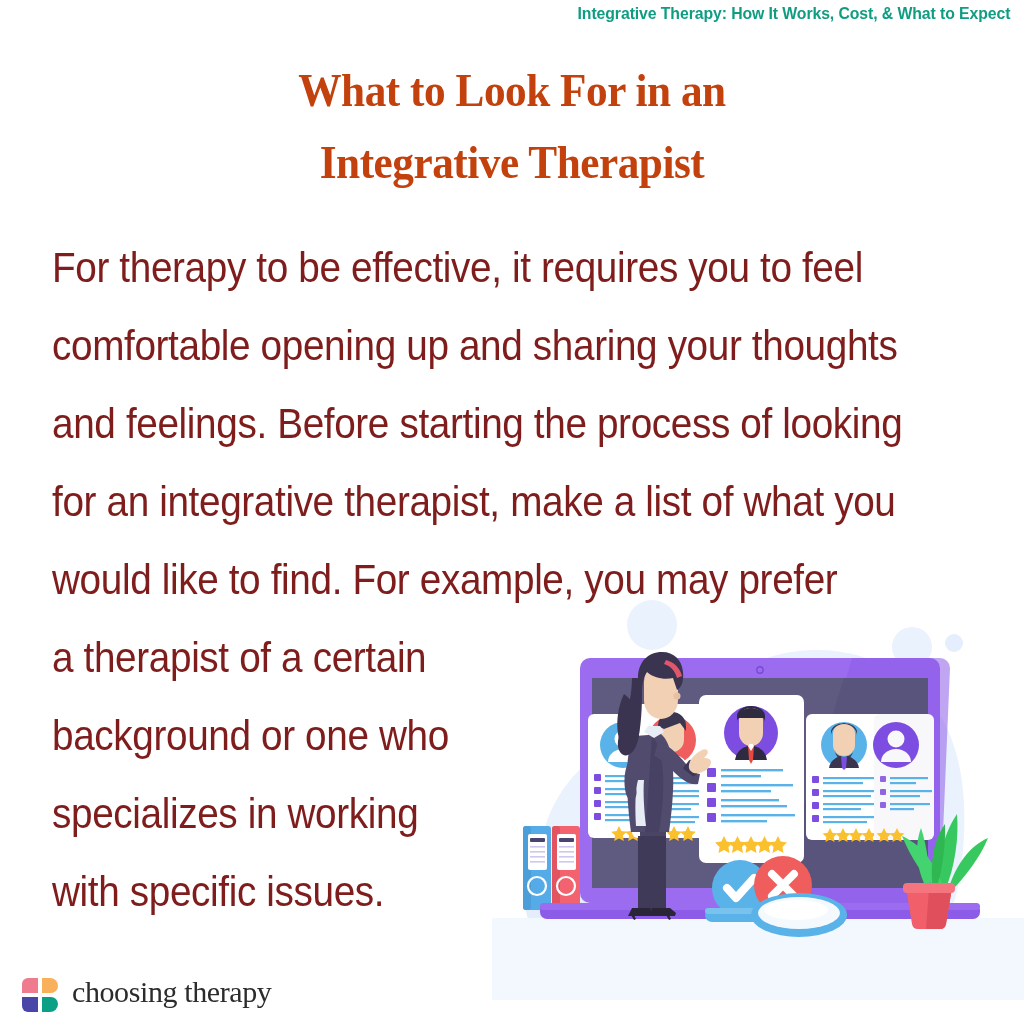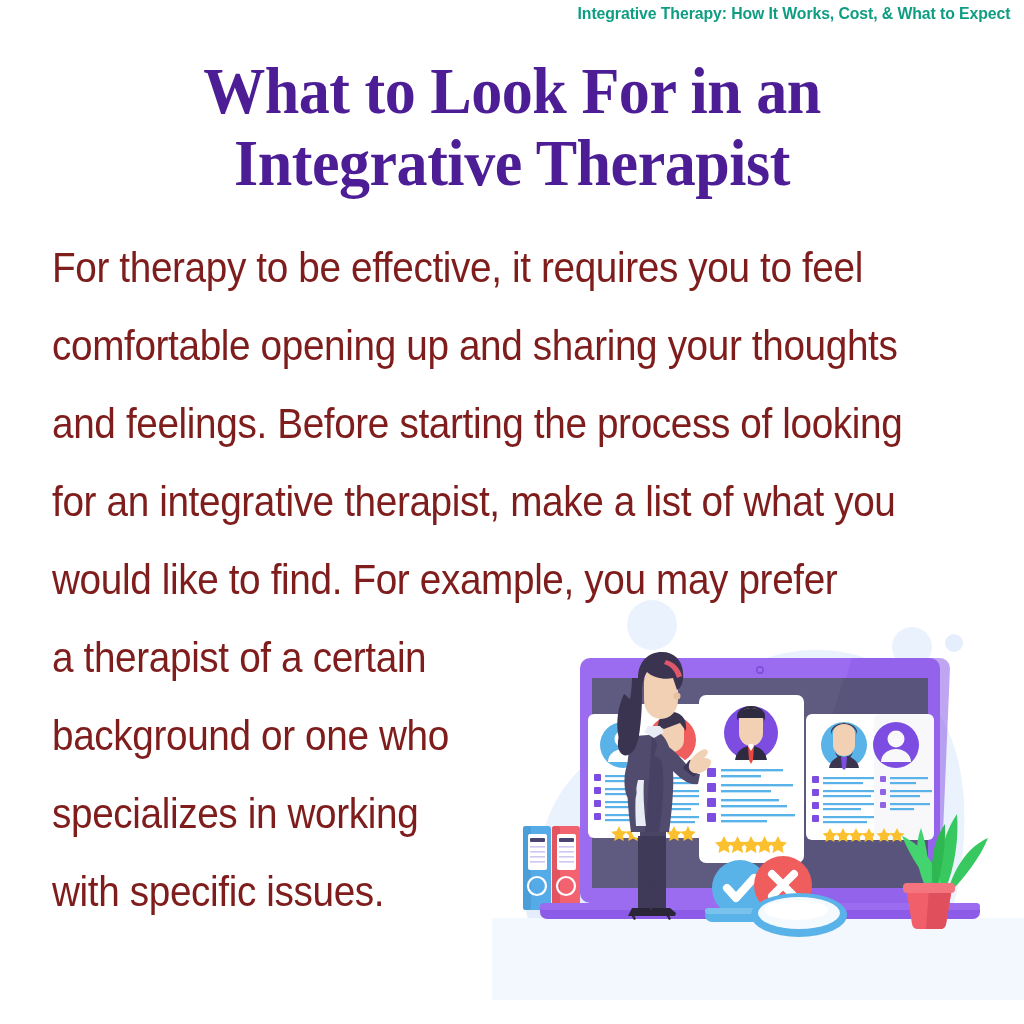--- a/index.html
+++ b/index.html
@@ -29,23 +29,23 @@
     transform-origin:right center;
   }
 
   
   .headline {
     position:absolute;
     left:0; top:55px; width:1024px;
     text-align:center;
     font-family:"Liberation Serif", serif;
     font-weight:bold;
-    font-size:66px;
+    font-size:46px;
     line-height:72px;
-    color:#4c1d95;
+    color:#c2410c;
     letter-spacing:-0.5px;
   }
   .headline .l { display:block; transform:scaleX(0.94); }
 
   
   .body-copy {
     position:absolute;
     left:52px; top:228px; width:940px;
     font-family:"Liberation Sans", sans-serif;
     font-size:43px;
@@ -353,14 +353,25 @@
           <path d="M456,290 c8,-26 22,-44 40,-52 c-8,20 -24,40 -36,52 z" fill="#37c95f"></path>
           <path d="M414,288 l46,0 l-6,36 a6,6 0 0 1 -6,5 l-22,0 a6,6 0 0 1 -6,-5 z" fill="#f05f6a"></path>
           <path d="M437,288 l23,0 l-6,36 a6,6 0 0 1 -6,5 l-14,0 z" fill="#e0505c"></path>
           <rect x="411" y="283" width="52" height="10" rx="4" fill="#f5757f"></rect>
         </g>
 
       </g>
     </svg>
   </div>
 
+  <div class="logo">
+    <div class="logo-mark">
+      <svg viewBox="0 0 40 40" width="40" height="40" xmlns="http://www.w3.org/2000/svg">
+        <path d="M18,3 L8,3 A6,6 0 0 0 2,9 L2,18 L18,18 Z" fill="#ef7b8e"></path>
+        <path d="M22,3 L30,3 A8,8 0 0 1 38,11 A7,7 0 0 1 31,18 L22,18 Z" fill="#f9b05a"></path>
+        <path d="M2,22 L18,22 L18,37 L8,37 A6,6 0 0 1 2,31 Z" fill="#4a46a8"></path>
+        <path d="M22,22 L31,22 A7,7 0 0 1 38,29 A8,8 0 0 1 30,37 L22,37 Z" fill="#0ba085"></path>
+      </svg>
+    </div>
+    <div class="logo-text">choosing therapy</div>
+  </div>
 
 </div>
 
 </body></html>

